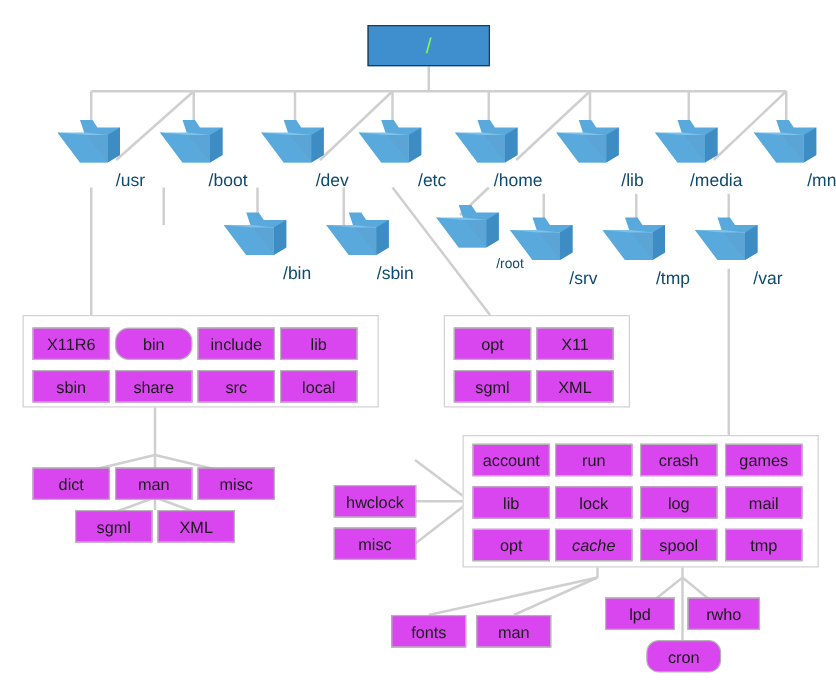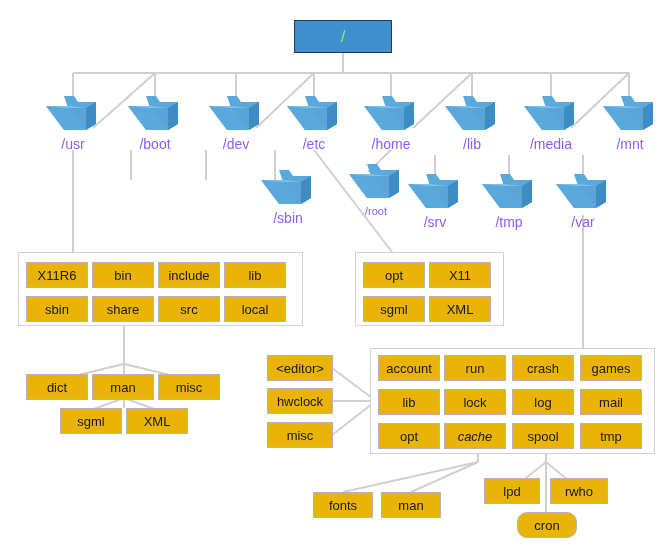--- a/index.html
+++ b/index.html
@@ -16,35 +16,35 @@
     position:absolute;box-sizing:border-box;
     background:#3f8fce;border:1px solid #1f3a56;
     display:flex;align-items:center;justify-content:center;
   }
   .root-label{color:#7dfa4a;font-size:17px;line-height:1;font-weight:400;}
 
   
   .folder-node{position:absolute;width:86px;text-align:center;}
   .folder-icon{display:block;margin:0 auto;}
   .folder-label{
-    display:block;font-size:14px;color:#8b5cf6;line-height:1.1;
-    margin-top:1px;white-space:nowrap;
+    display:block;font-size:14px;color:#0c4a6e;line-height:1.1;
+    margin-top:1px;white-space:nowrap;text-align:right;
   }
   .folder-node.small .folder-label{font-size:11px;}
 
   
   .group-box{
     position:absolute;box-sizing:border-box;
     background:#ffffff;border:1px solid #d2d2d2;
   }
 
   
   .leaf{
     position:absolute;box-sizing:border-box;
-    background:#eab308;border:1px solid #b4b4b4;
+    background:#d946ef;border:1px solid #b4b4b4;
     display:flex;align-items:center;justify-content:center;
     font-size:13px;color:#1a1a1a;white-space:nowrap;
     line-height:1;
   }
 </style>
 </head>
 <body>
 
 <div id="stage">
 
@@ -185,20 +185,30 @@
     <div class="folder-node" style="left: 587px; top: 92px;">
       <svg width="58" height="44" viewBox="0 0 58 44" class="folder-icon">
         <path d="M20 4 L30 4 L34 10 L52 10 L52 32 L42 38 L42 16 L24 16 Z" fill="#5aa9dd"></path>
         <path d="M2 14 L24 14 L42 16 L42 38 L20 38 Z" fill="#7ec2ea"></path>
         <path d="M2 14 L20 38 L42 38 L24 16 Z" fill="#5aa9dd"></path>
         <path d="M42 16 L42 38 L52 32 L52 10 Z" fill="#3e8cc4"></path>
         <path d="M24 16 L42 38 L42 16 Z" fill="#3e8cc4" opacity="0.55"></path>
       </svg>
       <span class="folder-label">/mnt</span>
     </div>
+    <div class="folder-node" style="left: 163px; top: 166px;">
+      <svg width="58" height="44" viewBox="0 0 58 44" class="folder-icon">
+        <path d="M20 4 L30 4 L34 10 L52 10 L52 32 L42 38 L42 16 L24 16 Z" fill="#5aa9dd"></path>
+        <path d="M2 14 L24 14 L42 16 L42 38 L20 38 Z" fill="#7ec2ea"></path>
+        <path d="M2 14 L20 38 L42 38 L24 16 Z" fill="#5aa9dd"></path>
+        <path d="M42 16 L42 38 L52 32 L52 10 Z" fill="#3e8cc4"></path>
+        <path d="M24 16 L42 38 L42 16 Z" fill="#3e8cc4" opacity="0.55"></path>
+      </svg>
+      <span class="folder-label">/bin</span>
+    </div>
     <div class="folder-node" style="left: 245px; top: 166px;">
       <svg width="58" height="44" viewBox="0 0 58 44" class="folder-icon">
         <path d="M20 4 L30 4 L34 10 L52 10 L52 32 L42 38 L42 16 L24 16 Z" fill="#5aa9dd"></path>
         <path d="M2 14 L24 14 L42 16 L42 38 L20 38 Z" fill="#7ec2ea"></path>
         <path d="M2 14 L20 38 L42 38 L24 16 Z" fill="#5aa9dd"></path>
         <path d="M42 16 L42 38 L52 32 L52 10 Z" fill="#3e8cc4"></path>
         <path d="M24 16 L42 38 L42 16 Z" fill="#3e8cc4" opacity="0.55"></path>
       </svg>
       <span class="folder-label">/sbin</span>
     </div>
@@ -237,38 +247,37 @@
         <path d="M20 4 L30 4 L34 10 L52 10 L52 32 L42 38 L42 16 L24 16 Z" fill="#5aa9dd"></path>
         <path d="M2 14 L24 14 L42 16 L42 38 L20 38 Z" fill="#7ec2ea"></path>
         <path d="M2 14 L20 38 L42 38 L24 16 Z" fill="#5aa9dd"></path>
         <path d="M42 16 L42 38 L52 32 L52 10 Z" fill="#3e8cc4"></path>
         <path d="M24 16 L42 38 L42 16 Z" fill="#3e8cc4" opacity="0.55"></path>
       </svg>
       <span class="folder-label">/var</span>
     </div>
     <div class="group-box" style="left: 18px; top: 252px; width: 285px; height: 74px;"></div>
     <div class="leaf" style="left: 26px; top: 262px; width: 62px; height: 26px;">X11R6</div>
-    <div class="leaf" style="left: 92px; top: 262px; width: 62px; height: 26px;">bin</div>
+    <div class="leaf" style="left: 92px; top: 262px; width: 62px; height: 26px; border-radius: 11px;">bin</div>
     <div class="leaf" style="left: 158px; top: 262px; width: 62px; height: 26px;">include</div>
     <div class="leaf" style="left: 224px; top: 262px; width: 62px; height: 26px;">lib</div>
     <div class="leaf" style="left: 92px; top: 296px; width: 62px; height: 26px;">share</div>
     <div class="leaf" style="left: 26px; top: 296px; width: 62px; height: 26px;">sbin</div>
     <div class="leaf" style="left: 158px; top: 296px; width: 62px; height: 26px;">src</div>
     <div class="leaf" style="left: 224px; top: 296px; width: 62px; height: 26px;">local</div>
     <div class="group-box" style="left: 355px; top: 252px; width: 149px; height: 74px;"></div>
     <div class="leaf" style="left: 363px; top: 262px; width: 62px; height: 26px;">opt</div>
     <div class="leaf" style="left: 429px; top: 262px; width: 62px; height: 26px;">X11</div>
     <div class="leaf" style="left: 363px; top: 296px; width: 62px; height: 26px;">sgml</div>
     <div class="leaf" style="left: 429px; top: 296px; width: 62px; height: 26px;">XML</div>
     <div class="leaf" style="left: 26px; top: 374px; width: 62px; height: 26px;">dict</div>
     <div class="leaf" style="left: 92px; top: 374px; width: 62px; height: 26px;">man</div>
     <div class="leaf" style="left: 158px; top: 374px; width: 62px; height: 26px;">misc</div>
     <div class="leaf" style="left: 60px; top: 408px; width: 62px; height: 26px;">sgml</div>
     <div class="leaf" style="left: 126px; top: 408px; width: 62px; height: 26px;">XML</div>
-    <div class="leaf" style="left: 267px; top: 355px; width: 66px; height: 26px;">&lt;editor&gt;</div>
     <div class="leaf" style="left: 267px; top: 388px; width: 66px; height: 26px;">hwclock</div>
     <div class="leaf" style="left: 267px; top: 422px; width: 66px; height: 26px;">misc</div>
     <div class="group-box" style="left: 370px; top: 348px; width: 285px; height: 106px;"></div>
     <div class="leaf" style="left: 378px; top: 355px; width: 62px; height: 26px;">account</div>
     <div class="leaf" style="left: 444px; top: 355px; width: 62px; height: 26px;">run</div>
     <div class="leaf" style="left: 512px; top: 355px; width: 62px; height: 26px;">crash</div>
     <div class="leaf" style="left: 580px; top: 355px; width: 62px; height: 26px;">games</div>
     <div class="leaf" style="left: 378px; top: 389px; width: 62px; height: 26px;">lib</div>
     <div class="leaf" style="left: 444px; top: 389px; width: 62px; height: 26px;">lock</div>
     <div class="leaf" style="left: 512px; top: 389px; width: 62px; height: 26px;">log</div>

